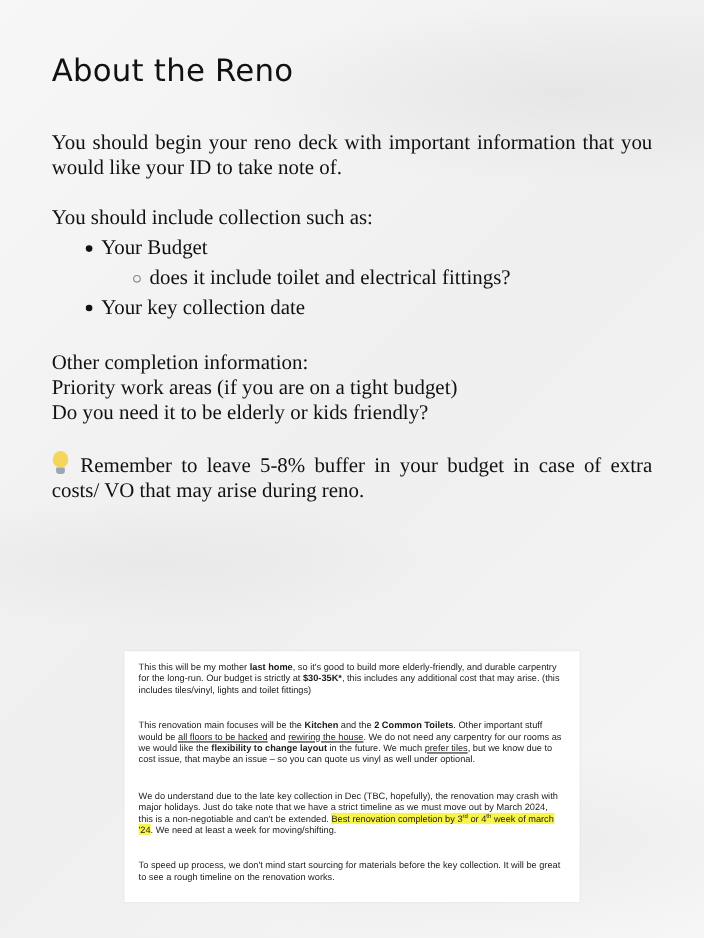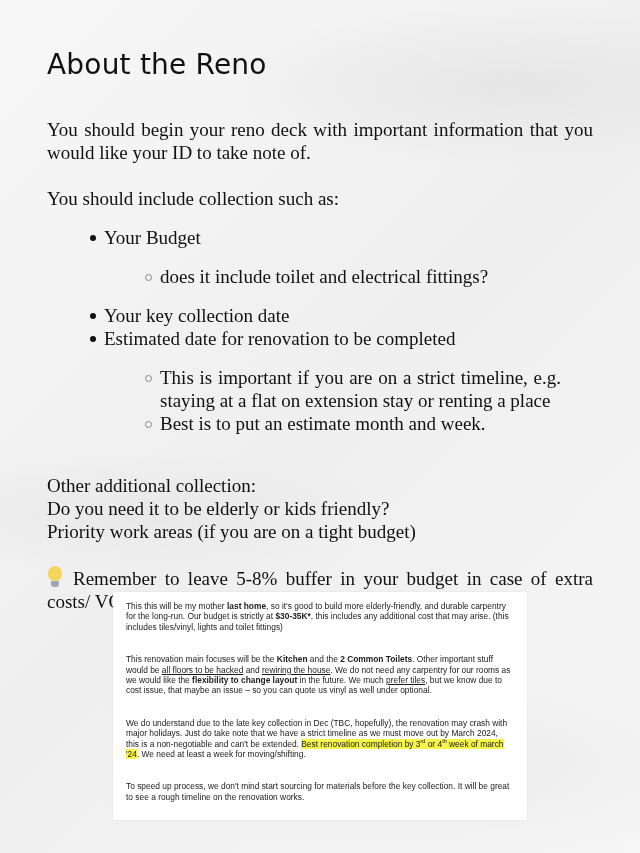--- a/index.html
+++ b/index.html
@@ -22,21 +22,21 @@
       margin: 0; font-weight: normal;
     }
     .body-text {
       position: absolute; left: 47px; top: 118px; width: 546px;
       font-family: Liberation Serif, serif;
       font-size: 19px; line-height: 23px; color: #111;
     }
     .body-text p { margin: 0; }
     .justify { text-align: justify; text-align-last: left; }
     .gap { height: 23px; }
-    ul { margin: 16px; padding: 0; list-style: none; }
+    ul { margin: 4px; padding: 0; list-style: none; }
     .l1 > li { position: relative; padding-left: 41px; }
     .l1 > li::before {
       content: ""; position: absolute; left: 27px; top: 9px;
       width: 6px; height: 6px; border-radius: 50%; background: #111;
     }
     .l2 > li { position: relative; padding-left: 40px; text-align: justify; }
     .l2 > li::before {
       content: ""; position: absolute; left: 25px; top: 9px;
       width: 5px; height: 5px; border-radius: 50%; border: 1px solid #888; background: transparent;
     }
@@ -79,32 +79,25 @@
   <ul class="l1">
     <li>
       <span>Your Budget</span>
       <ul class="l2">
         <li>does it include toilet and electrical fittings?</li>
       </ul>
     </li>
     <li>
       <span>Your key collection date</span>
     </li>
-    <li>
-      <span>Estimated date for renovation to be completed</span>
-      <ul class="l2">
-        <li>This is important if you are on a strict timeline, e.g. staying at a flat on extension stay or renting a place</li>
-        <li>Best is to put an estimate month and week.</li>
-      </ul>
-    </li>
   </ul>
   <div class="gap"></div>
-  <p>Other additional collection:</p>
+  <p>Other completion information:</p>
+  <p>Priority work areas (if you are on a tight budget)</p>
   <p>Do you need it to be elderly or kids friendly?</p>
-  <p>Priority work areas (if you are on a tight budget)</p>
   <div class="gap"></div>
   <p class="justify">
     <span class="bulb"><span class="glass"></span><span class="base"></span></span><span>Remember to leave 5-8% buffer in your budget in case of extra costs/ VO that may arise during reno.</span>
   </p>
 </div>
 
 <div class="doc">
   <p class="dp"><span>This this will be my mother </span><b>last home</b><span>, so it's good to build more elderly-friendly, and durable carpentry for the long-run. Our budget is strictly at </span><b>$30-35K*</b><span>, this includes any additional cost that may arise. (this includes tiles/vinyl, lights and toilet fittings)</span></p>
 
   <p class="dp"><span>This renovation main focuses will be the </span><b>Kitchen</b><span> and the </span><b>2 Common Toilets</b><span>. Other important stuff would be </span><u>all floors to be hacked</u><span> and </span><u>rewiring the house</u><span>. We do not need any carpentry for our rooms as we would like the </span><b>flexibility to change layout</b><span> in the future. We much </span><u>prefer tiles</u><span>, but we know due to cost issue, that maybe an issue – so you can quote us vinyl as well under optional.</span></p>

